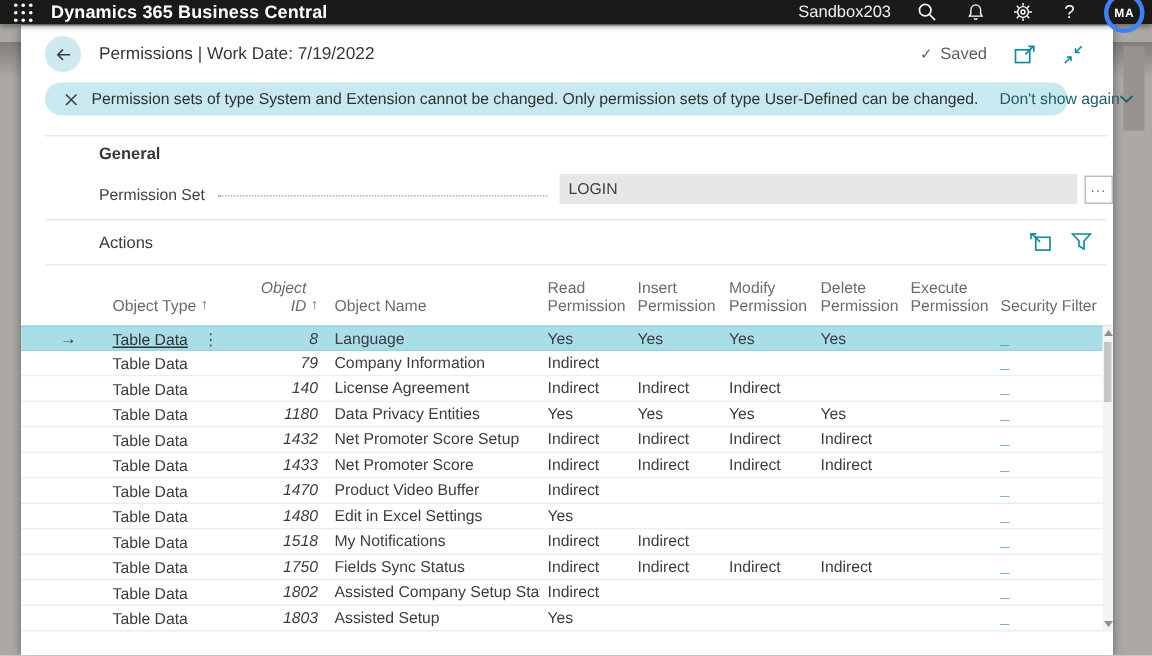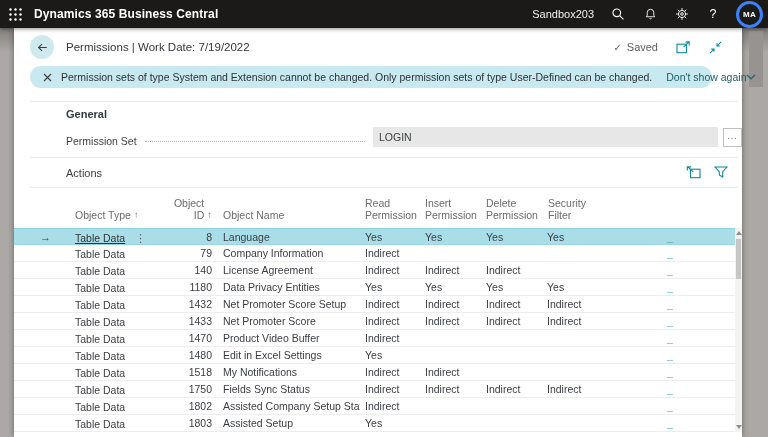--- a/index.html
+++ b/index.html
@@ -1,35 +1,35 @@
 <!DOCTYPE html>
 <html><head>
 <meta charset="utf-8">
 <style>
   html,body{margin:0;padding:0;}
   body{font-family:"Liberation Sans", sans-serif; -webkit-font-smoothing:antialiased;}
   .screen{position:relative;width:768px;height:437px;overflow:hidden;background:#aba8a5;}
 
   
-  .topbar{position:absolute;top:0;left:0;right:0;height:28px;background:#1b1a19;display:flex;align-items:center;z-index:6;box-shadow:0 1px 4px rgba(0,0,0,.45);}
+  .topbar{position:absolute;top:0;left:0;right:0;height:16px;background:#1b1a19;display:flex;align-items:center;z-index:6;box-shadow:0 1px 4px rgba(0,0,0,.45);}
   .waffle{width:30px;height:28px;display:flex;align-items:center;justify-content:center;cursor:pointer;}
   .app-title{color:#fff;font-size:12px;font-weight:700;margin-left:4px;letter-spacing:.1px;}
   .tb-right{margin-left:auto;display:flex;align-items:center;gap:16px;padding-right:5px;}
   .env{color:#f1f1f1;font-size:11px;}
   .tb-ic{width:16px;height:16px;display:flex;align-items:center;justify-content:center;}
   .help{color:#fff;font-size:12.5px;font-weight:400;width:14px;text-align:center;}
   .avatar{width:21px;height:21px;border-radius:50%;border:3px solid #3b82f6;color:#fff;font-size:8px;font-weight:700;display:flex;align-items:center;justify-content:center;letter-spacing:.4px;}
 
   
   .backdrop{position:absolute;top:28px;left:0;right:0;bottom:0;background:#aba8a5;}
   .backdrop::before{content:'';position:absolute;left:0;right:0;top:0;height:24px;background:linear-gradient(rgba(0,0,0,.25),rgba(0,0,0,0));}
   .page-scroll-thumb{position:absolute;top:3px;right:5px;width:14px;height:56px;background:#969390;}
 
   
-  .card{position:absolute;top:28px;left:14px;width:728px;bottom:0;background:#fff;z-index:2;box-shadow:0 0 6px rgba(0,0,0,.4);}
+  .card{position:absolute;top:17px;left:14px;width:728px;bottom:0;background:#fff;z-index:2;box-shadow:0 0 6px rgba(0,0,0,.4);}
 
   
   .ph{height:38px;display:flex;align-items:center;padding:0 0 0 16px;}
   .back-btn{width:24px;height:24px;border-radius:50%;background:#cfe9ee;display:flex;align-items:center;justify-content:center;cursor:pointer;flex:0 0 auto;}
   .ph-title{margin-left:12px;font-size:11.5px;color:#33373b;white-space:nowrap;}
   .ph-right{margin-left:auto;display:flex;align-items:center;gap:18px;padding-right:20px;}
   .saved{display:flex;align-items:center;gap:5px;color:#5f5d5b;font-size:11px;}
   .check{font-size:10px;color:#5f5d5b;}
 
   
@@ -61,21 +61,21 @@
   .grid{padding-right:0;}
   .gr{display:grid;grid-template-columns:46px 108px 45px 147px 61px 61px 61px 61px 58px 1fr;padding-right:8px;box-sizing:border-box;}
   .ghead{height:40px;}
   .th{display:flex;align-items:flex-end;padding-bottom:7px;font-size:10.5px;line-height:12px;color:#6a6b6d;overflow:hidden;cursor:pointer;}
   .sort{margin-left:3px;font-size:9.5px;line-height:12px;}
   .td{height:17px;line-height:16px;font-size:10.5px;color:#3a3d41;white-space:nowrap;overflow:hidden;box-sizing:border-box;cursor:default;}
   .row{height:17px;border-bottom:1px solid #ededed;box-sizing:border-box;background:#fff;}
   .row.selected{background:#a9dee9;border-top:1px solid #8ed2e0;border-bottom:1px solid #9ad6e2;}
   .col-object_type{padding-left:15px;}
   .td.col-object_type{display:flex;align-items:center;}
-  .col-object_id{justify-content:flex-end;text-align:right;padding-right:1px;}
+  .col-object_id{justify-content:flex-end;text-align:right;padding-right:1px;font-style:italic;}
   .col-object_name{padding-left:10px;}
   .col-read{padding-left:5px;}
   .col-insert{padding-left:4px;justify-content:center;}
   .col-modify{padding-left:4px;}
   .col-delete{padding-left:4px;}
   .col-execute{padding-left:3px;}
   .col-security_filter{padding-left:5px;}
   .td.col-selector{text-align:right;padding-right:9px;}
   .selarrow{color:#3a3d41;font-size:11px;}
   .ot{white-space:nowrap;}
@@ -235,22 +235,28 @@
           </div>
           <div class="th col-object_name">
             <span>Object Name</span>
           </div>
           <div class="th col-read">
             <span>Read Permission</span>
           </div>
           <div class="th col-insert">
             <span>Insert Permission</span>
           </div>
+          <div class="th col-modify">
+            <span>Modify Permission</span>
+          </div>
           <div class="th col-delete">
             <span>Delete Permission</span>
+          </div>
+          <div class="th col-execute">
+            <span>Execute Permission</span>
           </div>
           <div class="th col-security_filter">
             <span>Security Filter</span>
           </div>
         </div>
       <div class="grid-body">
           <div class="gr row selected">
             <div class="td col-selector"><span class="selarrow">→</span></div>
             <div class="td col-object_type">
               <span class="ot">Table Data</span>

